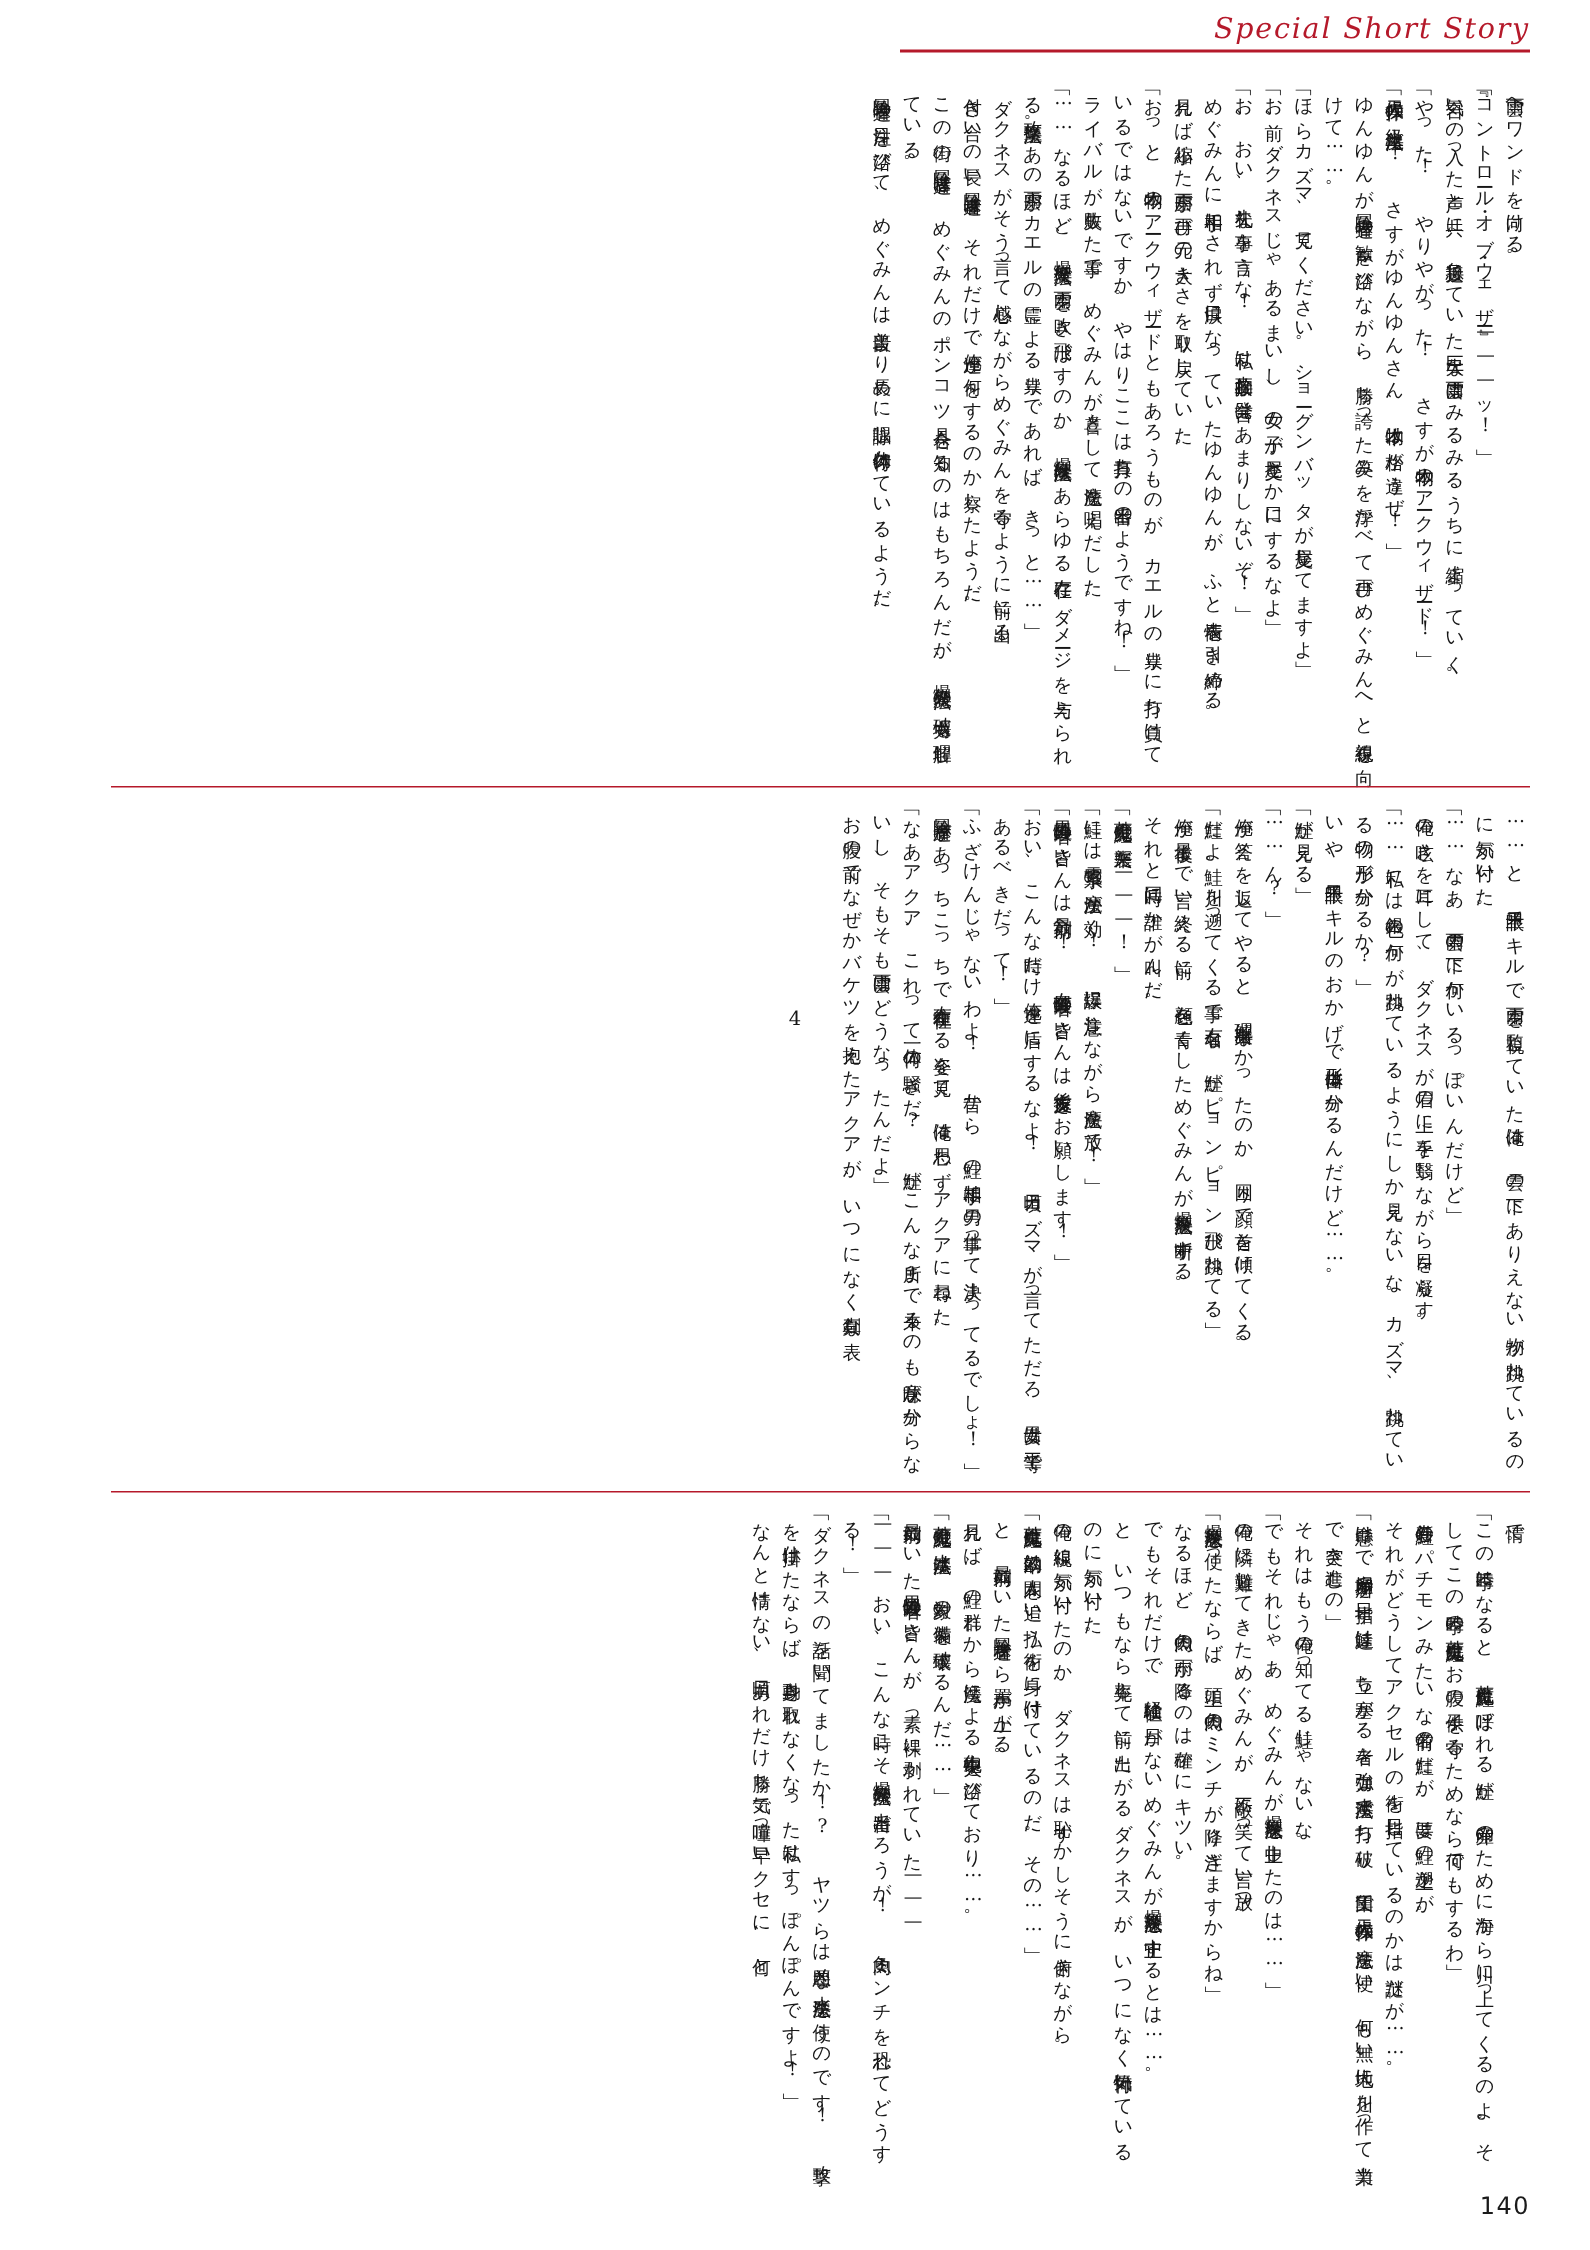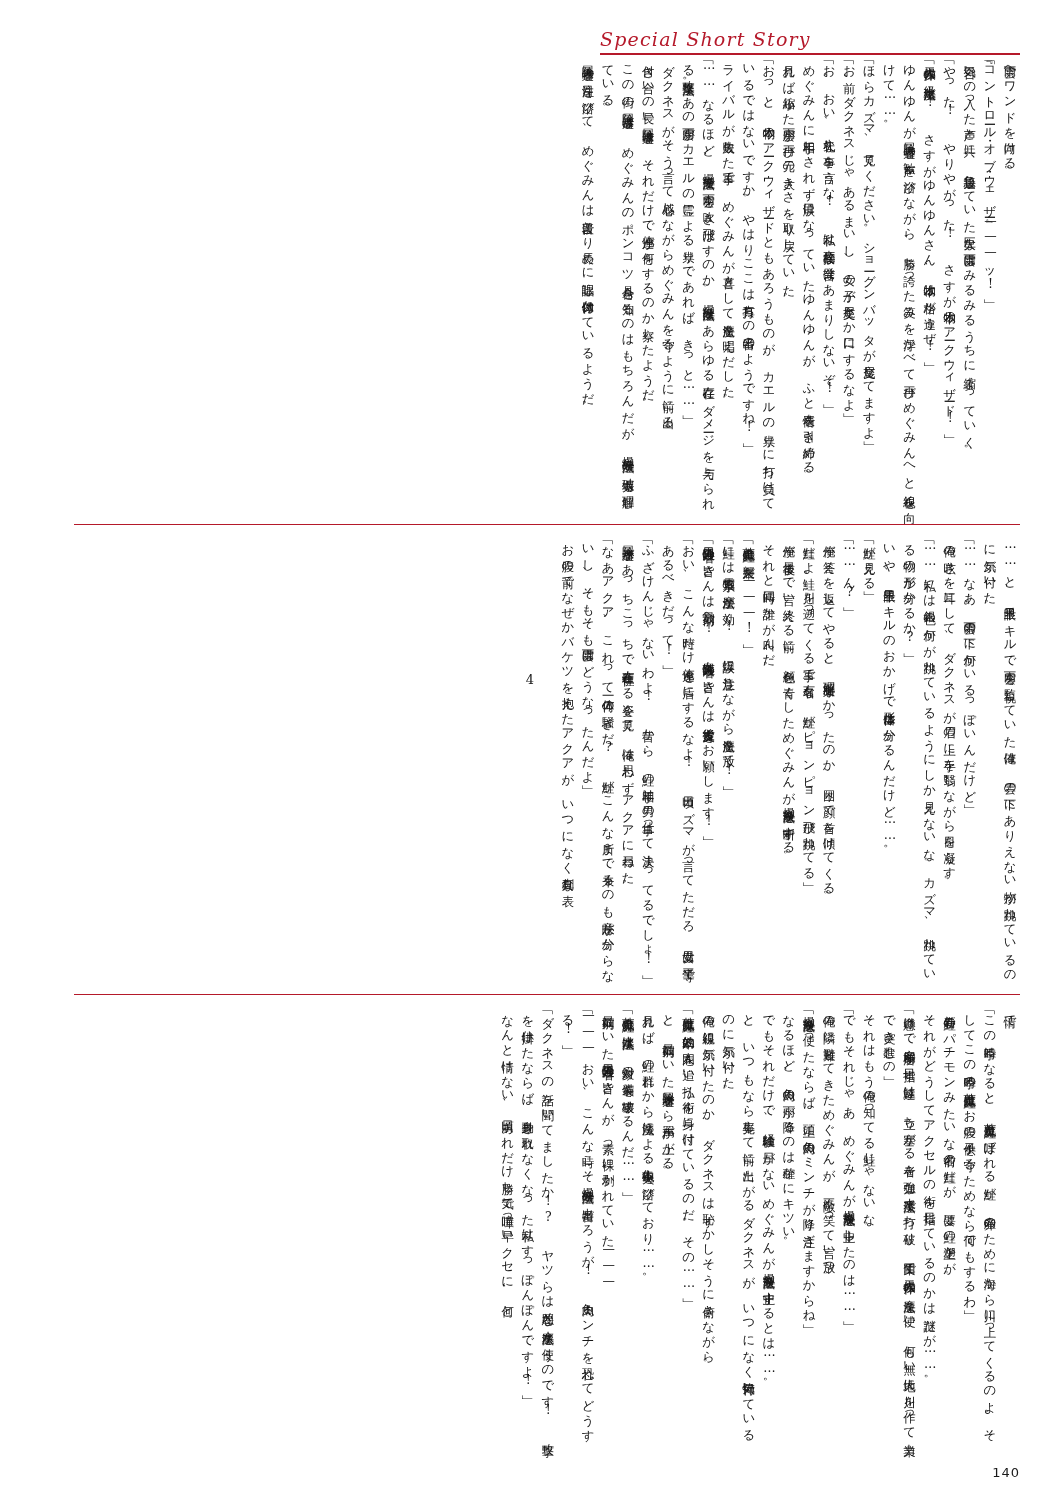--- a/index.html
+++ b/index.html
@@ -18,24 +18,24 @@
 
   .page {
     position: absolute;
     inset: 0;
     padding: 0;
   }
 
   
   .header {
     position: absolute;
-    top: 28px;
+    top: 8px;
     right: 40px;
     width: 420px;
-    text-align: left;
+    text-align: right;
   }
   .header .sss {
     font-family: "DejaVu Serif", "Liberation Serif", serif;
     font-style: italic;
     font-size: 19px;
     color: #b5192a;
     letter-spacing: 1.2px;
     white-space: nowrap;
   }
   .header .rule {
@@ -96,21 +96,21 @@
     font-size: 13px;
     font-family: "DejaVu Serif", "Liberation Serif", serif;
     color: #161616;
   }
 
   
   .pagenum {
     position: absolute;
     bottom: 20px;
     right: 40px;
-    font-size: 13px;
+    font-size: 16px;
     font-family: "DejaVu Sans", "Liberation Sans", sans-serif;
     color: #1a1a1a;
     letter-spacing: 1px;
   }
 </style>
 </head>
 <body>
 
 <div class="page">
 

